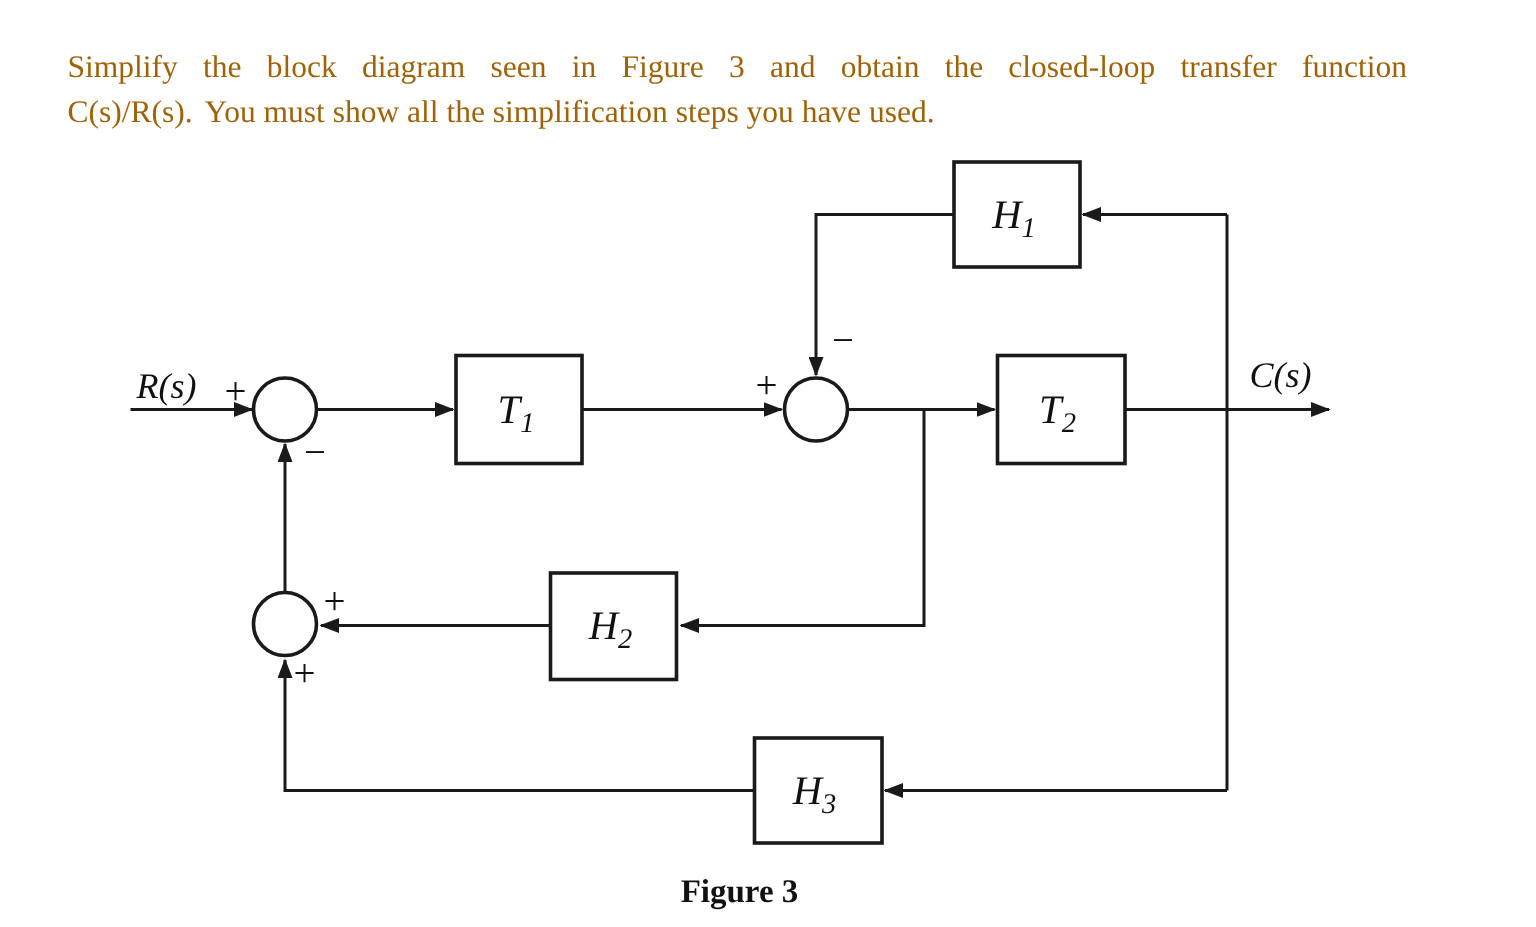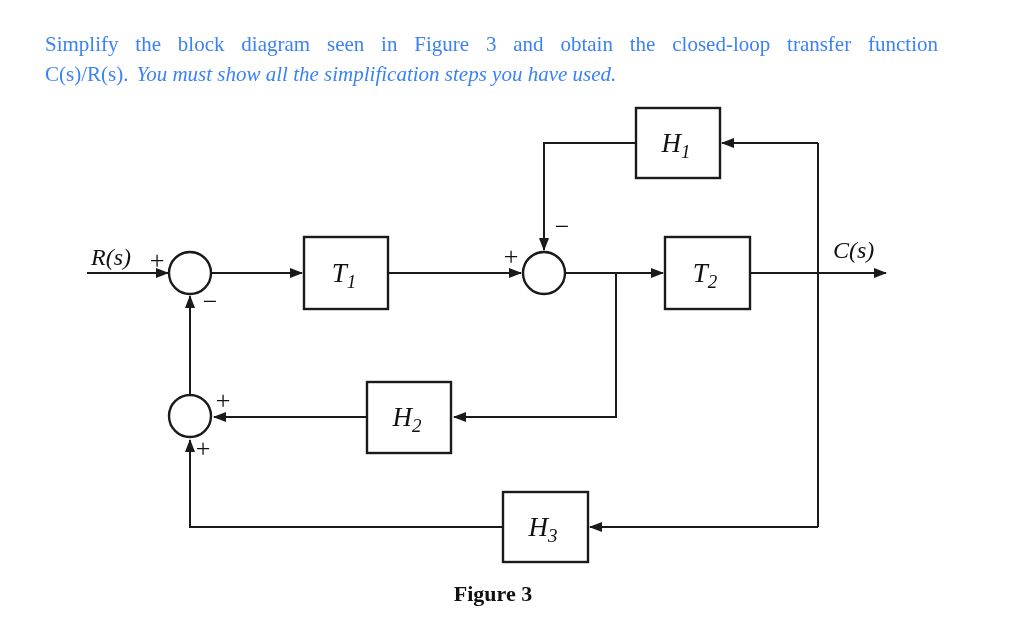--- a/index.html
+++ b/index.html
@@ -2,26 +2,26 @@
 <html><head>
 <meta charset="utf-8">
 <style>
   html,body{margin:0;padding:0;}
   body{
     width:1024px;height:618px;background:#ffffff;position:relative;
     font-family:"Liberation Serif", serif;color:#111111;overflow:hidden;
   }
   .prose{
     position:absolute;left:45px;top:29px;width:893px;
-    font-size:21px;line-height:30px;color:#3b82f6;
+    font-size:21px;line-height:30px;color:#a16207;
   }
   .prose .l1{text-align:justify;text-align-last:justify;}
   .prose .l2{text-align:left;}
   .math{}
-  .rest{margin-left:0.38em;font-style:italic;}
+  .rest{margin-left:0.38em;}
   svg.diagram{position:absolute;left:0;top:0;}
   .wire{stroke:#1a1a1a;stroke-width:2;fill:none;}
   .box{fill:#ffffff;stroke:#1a1a1a;stroke-width:2.4;}
   .sum{fill:#ffffff;stroke:#1a1a1a;stroke-width:2.4;}
   .blk-label{font-family:"Liberation Serif","DejaVu Serif",serif;font-style:italic;
              font-size:27px;fill:#111111;text-anchor:middle;}
   .blk-sub{font-size:19px;}
   .sig{font-family:"Liberation Serif","DejaVu Serif",serif;font-style:italic;
        font-size:24px;fill:#111111;}
   .sign{font-family:"Liberation Serif","DejaVu Serif",serif;font-size:26px;

